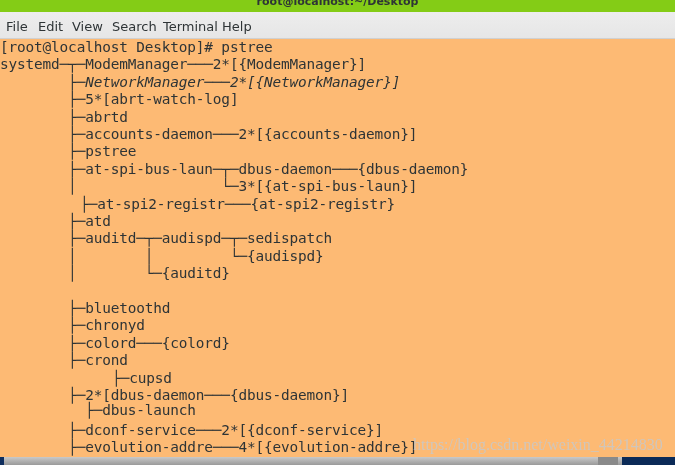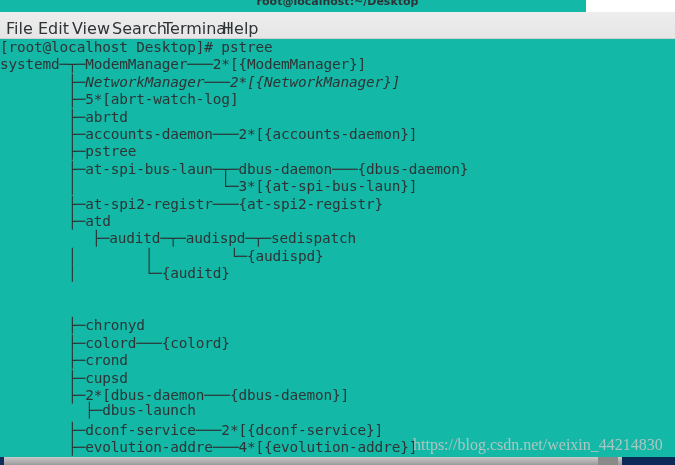--- a/index.html
+++ b/index.html
@@ -1,21 +1,21 @@
 <!DOCTYPE html>
 <html><head>
 <meta charset="utf-8">
 <style>
   html, body { margin:0; padding:0; }
   body { width:675px; height:465px; overflow:hidden; background:#ffffff; position:relative; font-family:"DejaVu Sans", sans-serif; }
-  .titlebar { position:absolute; left:0; top:0; width:586px; height:12px; background:#14b8a6; }
+  .titlebar { position:absolute; left:0; top:0; width:675px; height:12px; background:#84cc16; }
   .title { position:absolute; left:0; width:675px; top:-5px; text-align:center; font-size:11px; font-weight:bold; color:#2e3436; }
   .menubar { position:absolute; left:0; top:12px; width:675px; height:26px; background:linear-gradient(#ededed,#e6e6e6); border-bottom:1px solid #d0d0d0; }
-  .menu-item { position:absolute; top:7px; font-size:16px; color:#2e3436; cursor:default; }
-  .term { position:absolute; left:0; top:39px; width:675px; height:418px; background:#14b8a6; overflow:hidden; }
+  .menu-item { position:absolute; top:7px; font-size:13px; color:#2e3436; cursor:default; }
+  .term { position:absolute; left:0; top:39px; width:675px; height:418px; background:#fdba74; overflow:hidden; }
   .line { position:absolute; left:0; height:17px; white-space:pre; font-family:"DejaVu Sans Mono", monospace; font-size:14.4px; line-height:17px; color:#2e3436; letter-spacing:-0.15px; }
   .taskbar { position:absolute; left:0; top:457px; width:675px; height:8px; background:linear-gradient(#c9c9c9,#9a9a9a); }
   .tb-left { position:absolute; left:0; top:0; width:4px; height:8px; background:#0f2e5e; }
   .tb-right { position:absolute; left:622px; top:0; width:53px; height:8px; background:#0b2a57; }
   .tb-mid { position:absolute; left:598px; top:0; width:20px; height:8px; background:#8a8a8a; }
   .watermark { position:absolute; left:413px; top:436px; font-size:16px; color:rgba(200,200,200,0.85); font-family:Liberation Serif, serif; }
 </style>
 </head>
 <body>
 
@@ -35,29 +35,30 @@
 <div class="term" id="term">
   <div class="line" style="top:0px">[root@localhost Desktop]# pstree</div>
 <div class="line" style="top: 17.4px;">systemd─┬─ModemManager───2*[{ModemManager}]</div>
     <div class="line" style="top: 34.8px; font-style: italic;">        ├─NetworkManager───2*[{NetworkManager}]</div>
     <div class="line" style="top: 52.2px;">        ├─5*[abrt-watch-log]</div>
     <div class="line" style="top: 69.6px;">        ├─abrtd</div>
     <div class="line" style="top: 87px;">        ├─accounts-daemon───2*[{accounts-daemon}]</div>
     <div class="line" style="top: 104.4px;">        ├─pstree</div>
     <div class="line" style="top: 121.8px;">        ├─at-spi-bus-laun─┬─dbus-daemon───{dbus-daemon}</div>
     <div class="line" style="top: 139.2px;">        │                 └─3*[{at-spi-bus-laun}]</div>
-    <div class="line" style="top: 156.6px;">        ├─at-spi2-registr───{at-spi2-registr}</div>
+    <div class="line" style="top: 156.6px; margin-left: 12px;">        ├─at-spi2-registr───{at-spi2-registr}</div>
     <div class="line" style="top: 174px;">        ├─atd</div>
-    <div class="line" style="top: 191.4px; padding-left: 24px;">        ├─auditd─┬─audispd─┬─sedispatch</div>
+    <div class="line" style="top: 191.4px;">        ├─auditd─┬─audispd─┬─sedispatch</div>
     <div class="line" style="top: 208.8px;">        │        │         └─{audispd}</div>
     <div class="line" style="top: 226.2px;">        │        └─{auditd}</div>
+    <div class="line" style="top: 261px;">        ├─bluetoothd</div>
     <div class="line" style="top: 278.4px;">        ├─chronyd</div>
     <div class="line" style="top: 313.2px;">        ├─crond</div>
     <div class="line" style="top: 295.8px;">        ├─colord───{colord}</div>
-    <div class="line" style="top: 330.6px;">        ├─cupsd</div>
+    <div class="line" style="top: 330.6px; padding-left: 44px;">        ├─cupsd</div>
     <div class="line" style="top: 348px;">        ├─2*[dbus-daemon───{dbus-daemon}]</div>
     <div class="line" style="top: 363px; margin-left: 17px;">        ├─dbus-launch</div>
     <div class="line" style="top: 382.8px;">        ├─dconf-service───2*[{dconf-service}]</div>
     <div class="line" style="top: 400.2px;">        ├─evolution-addre───4*[{evolution-addre}]</div>
   </div>
 
 <div class="watermark">https://blog.csdn.net/weixin_44214830</div>
 
 <div class="taskbar">
   <div class="tb-left"></div>

